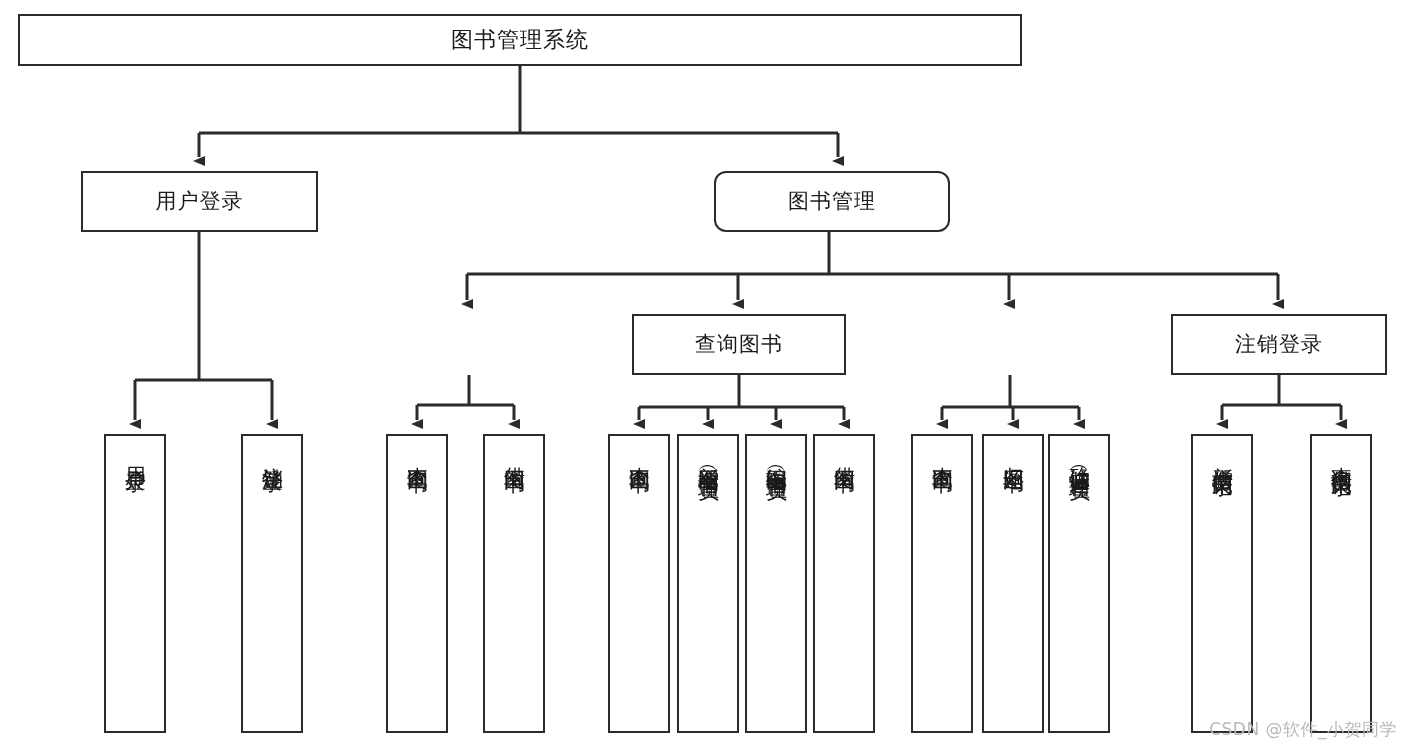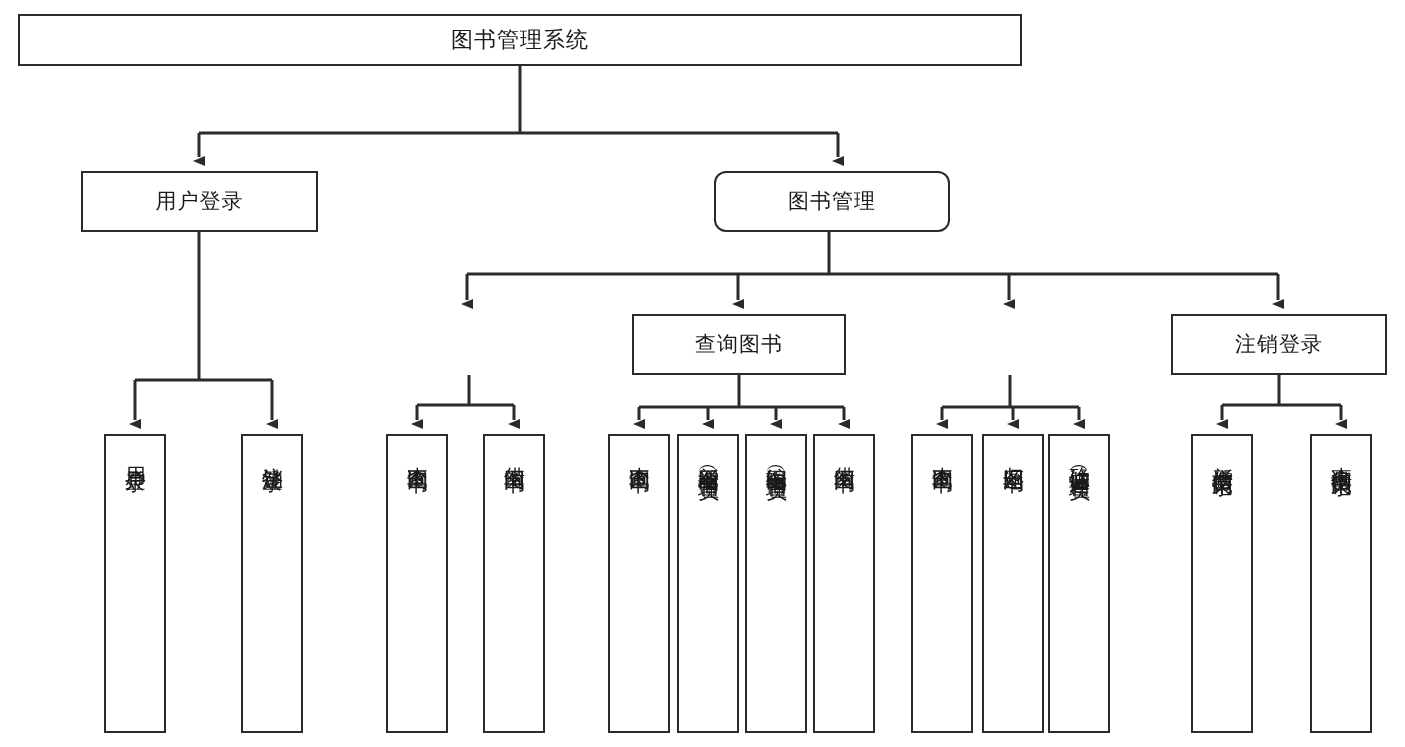--- a/index.html
+++ b/index.html
@@ -180,14 +180,15 @@
   <div class="node node-leaf" style="left: 1048px; top: 434px; width: 62px; height: 299px;">
     <span class="vtext">确认归还（管理员）</span>
   </div>
   <div class="node node-leaf" style="left: 1191px; top: 434px; width: 62px; height: 299px;">
     <span class="vtext">新增借阅记录</span>
   </div>
   <div class="node node-leaf" style="left: 1310px; top: 434px; width: 62px; height: 299px;">
     <span class="vtext">查询借阅记录</span>
   </div>
 
+  <div class="watermark">CSDN @软件_小贺同学</div>
 
 </div>
 
 </body></html>

